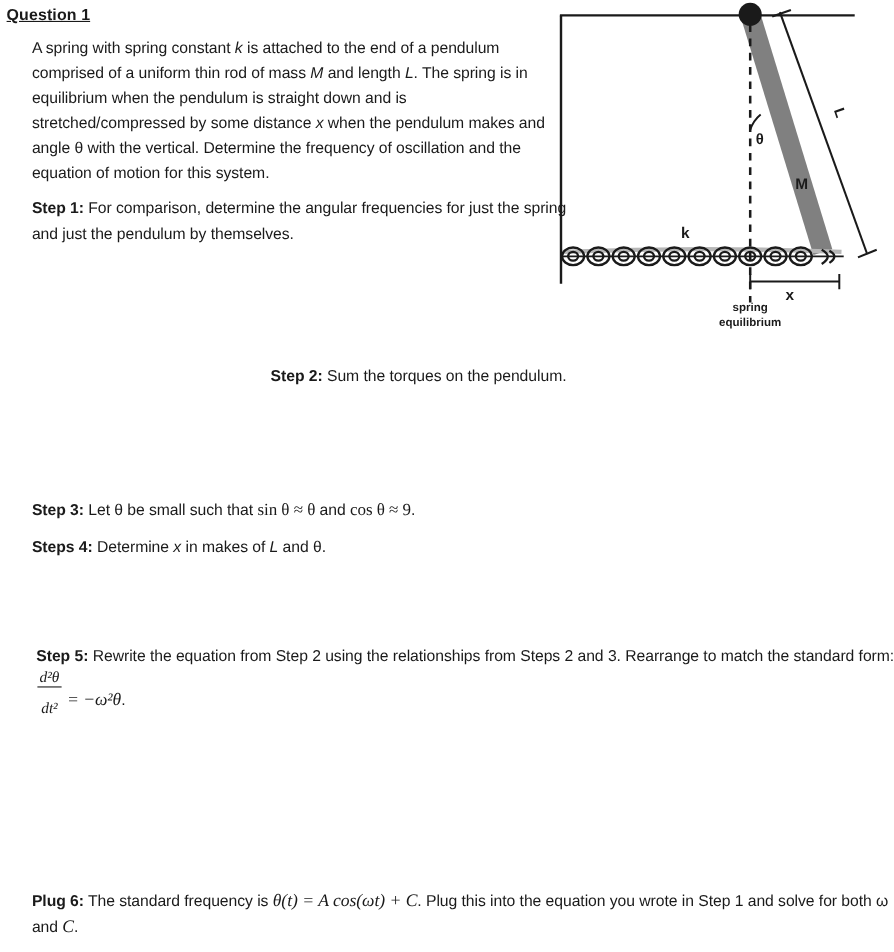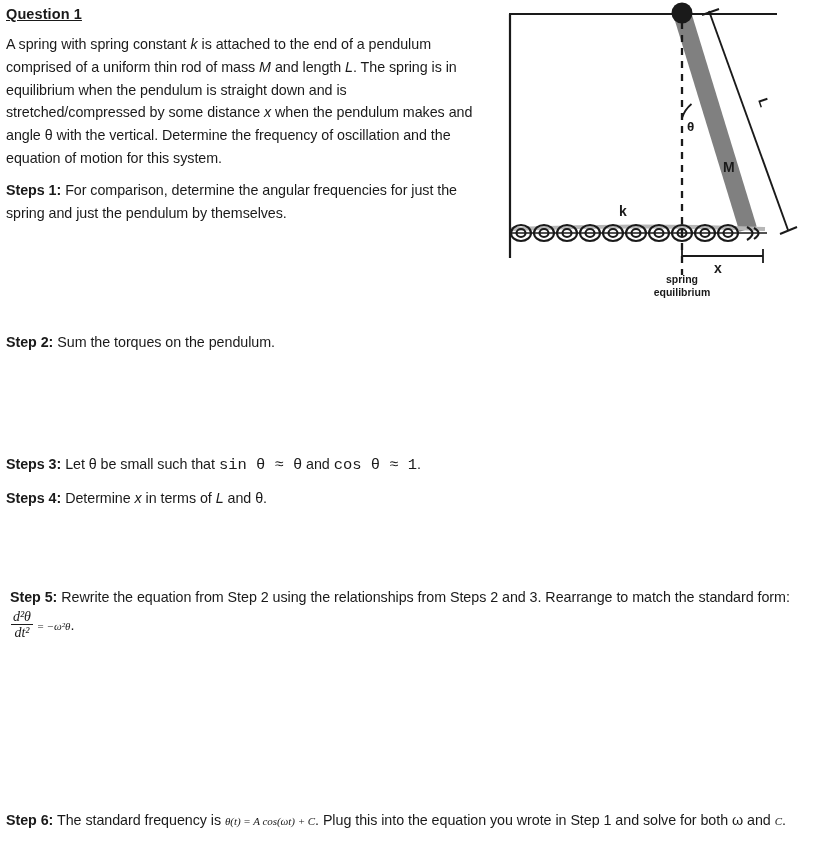--- a/index.html
+++ b/index.html
@@ -38,60 +38,61 @@
     font-weight: bold;
     text-decoration: underline;
     letter-spacing: 0.1px;
   }
 
   .para {
     position: absolute;
     font-size: 14.3px;
     line-height: 22.8px;
     letter-spacing: -0.05px;
+    margin-left: 23px;
   }
 
   .p-intro { left: 0; top: 33px; width: 484px; }
   .p-step1 { left: 0; top: 179px; width: 486px; }
-  .p-step2 { left: 0; top: 331px; width: 486px; }
+  .p-step2 { left: 0; top: 331px; width: 486px; text-align: right; }
   .p-step3 { left: 0; top: 453px; width: 500px; }
   .p-step4 { left: 0; top: 487px; width: 500px; }
   .p-step5 { left: 4px; top: 586px; width: 795px; }
   .p-step6 { left: 0; top: 809px; width: 795px; }
 
   b.lbl { font-weight: bold; }
   i.var { font-style: italic; }
 
   .mathserif {
     font-family: "Liberation Serif", serif;
     font-style: italic;
-    font-size: 11px;
+    font-size: 16px;
   }
   .mathserif-up {
-    font-family: Liberation Mono, monospace;
+    font-family: Liberation Serif, serif;
     font-style: normal;
     font-size: 15.5px;
   }
 
   
   .frac {
     display: inline-block;
     vertical-align: -0.52em;
     text-align: center;
     font-family: "Liberation Serif", serif;
     font-style: italic;
     font-size: 14px;
     line-height: 1.08;
     margin: 0 1px;
   }
   .frac .num { display: block; padding: 0 2px; }
   .frac .den {
     display: block;
     border-top: 1.1px solid #1a1a1a;
-    padding: 0 2px;
+    padding: 12px 2px;
   }
 
   
   .figure {
     position: absolute;
     left: 495px;
     top: 0;
     width: 318px;
     height: 310px;
   }
@@ -110,41 +111,41 @@
 
   <div class="text-col">
 
     <div class="q-title">Question 1</div>
 
     <div class="para p-intro">
       <span>A spring with spring constant </span><i class="var">k</i><span> is attached to the end of a pendulum comprised of a uniform thin rod of mass </span><i class="var">M</i><span> and length </span><i class="var">L</i><span>. The spring is in equilibrium when the pendulum is straight down and is stretched/compressed by some distance </span><i class="var">x</i><span> when the pendulum makes and angle θ with the vertical. Determine the frequency of oscillation and the equation of motion for this system.</span>
     </div>
 
     <div class="para p-step1">
-      <b class="lbl">Steps 1:</b><span> For comparison, determine the angular frequencies for just the spring and just the pendulum by themselves.</span>
+      <b class="lbl">Step 1:</b><span> For comparison, determine the angular frequencies for just the spring and just the pendulum by themselves.</span>
     </div>
 
     <div class="para p-step2">
       <b class="lbl">Step 2:</b><span> Sum the torques on the pendulum.</span>
     </div>
 
     <div class="para p-step3">
-      <b class="lbl">Steps 3:</b><span> Let θ be small such that </span><span class="mathserif-up">sin θ ≈ θ</span><span> and </span><span class="mathserif-up">cos θ ≈ 1</span><span>.</span>
+      <b class="lbl">Step 3:</b><span> Let θ be small such that </span><span class="mathserif-up">sin θ ≈ θ</span><span> and </span><span class="mathserif-up">cos θ ≈ 9</span><span>.</span>
     </div>
 
     <div class="para p-step4">
-      <b class="lbl">Steps 4:</b><span> Determine </span><i class="var">x</i><span> in terms of </span><i class="var">L</i><span> and θ.</span>
+      <b class="lbl">Steps 4:</b><span> Determine </span><i class="var">x</i><span> in makes of </span><i class="var">L</i><span> and θ.</span>
     </div>
 
     <div class="para p-step5">
       <b class="lbl">Step 5:</b><span> Rewrite the equation from Step 2 using the relationships from Steps 2 and 3. Rearrange to match the standard form: </span><span class="frac"><span class="num">d²θ</span><span class="den">dt²</span></span><span class="mathserif"> = −ω²θ</span><span>.</span>
     </div>
 
     <div class="para p-step6">
-      <b class="lbl">Step 6:</b><span> The standard frequency is </span><span class="mathserif">θ(t) = A cos(ωt) + C</span><span>. Plug this into the equation you wrote in Step 1 and solve for both ω and </span><span class="mathserif">C</span><span>.</span>
+      <b class="lbl">Plug 6:</b><span> The standard frequency is </span><span class="mathserif">θ(t) = A cos(ωt) + C</span><span>. Plug this into the equation you wrote in Step 1 and solve for both ω and </span><span class="mathserif">C</span><span>.</span>
     </div>
 
   </div>
 
   <div class="figure">
     <svg width="318" height="310" viewBox="0 0 318 310" xmlns="http://www.w3.org/2000/svg">
 
       <line x1="14" y1="14" x2="282" y2="14" stroke="#1a1a1a" stroke-width="2.2"></line>
 
       <line x1="15" y1="14" x2="15" y2="258" stroke="#1a1a1a" stroke-width="2.2"></line>

